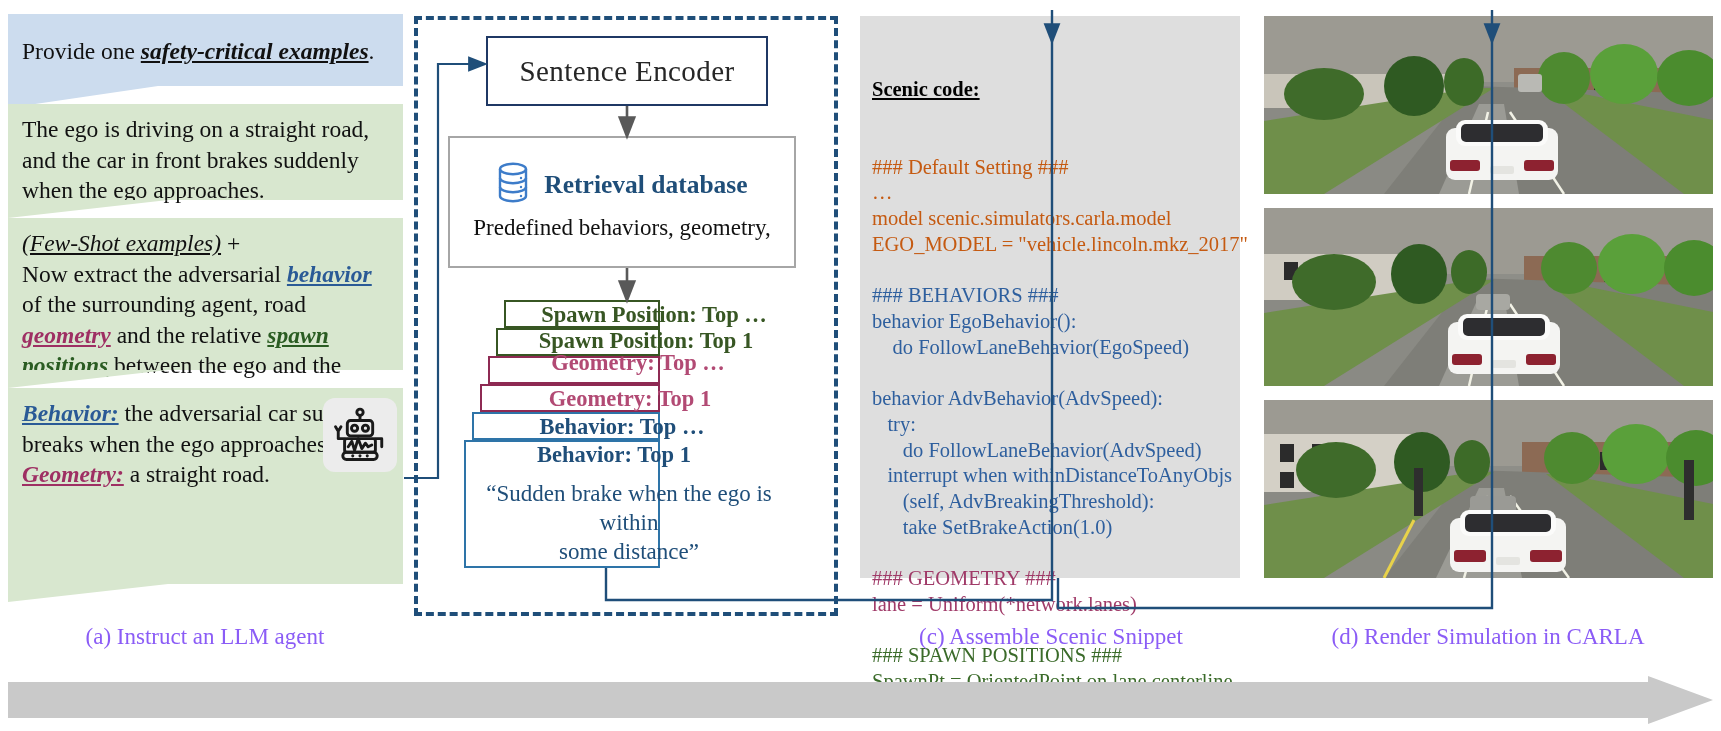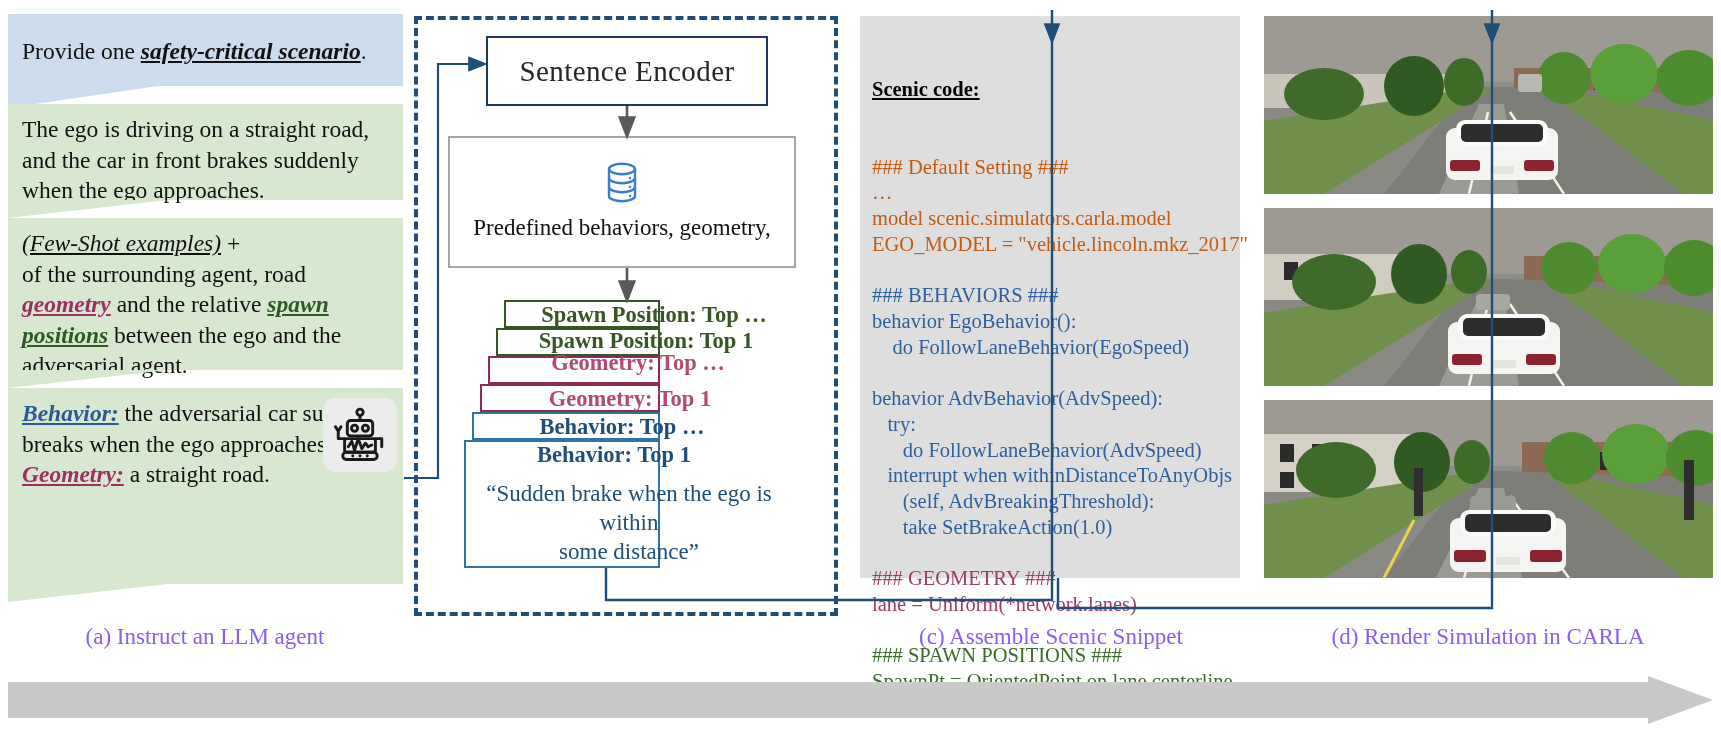--- a/index.html
+++ b/index.html
@@ -61,32 +61,33 @@
 
   svg.ov{position:absolute;left:0;top:0;width:1721px;height:731px;pointer-events:none;}
 </style>
 </head>
 <body>
 
 <div class="stage">
 
   <div class="bubble blue" style="left:8px;top:14px;width:395px;height:72px;display:flex;align-items:center;">
     <div>
-      <span>Provide one </span><span class="kw kw-k">safety-critical scenario</span><span>.</span>
+      <span>Provide one </span><span class="kw kw-k">safety-critical examples</span><span>.</span>
     </div>
   </div>
   <div class="tail blue" style="left:8px;top:86px;"></div>
 
   <div class="bubble green" style="left:8px;top:104px;width:395px;height:96px;">
     <span>The ego is driving on a straight road, and the car in front brakes suddenly when the ego approaches.</span>
   </div>
   <div class="tail green" style="left:8px;top:200px;"></div>
 
   <div class="bubble green" style="left:8px;top:218px;width:395px;height:152px;">
     <div><span class="ital-u">(Few-Shot examples)</span><span> +</span></div>
+    <div><span>Now extract the adversarial </span><span class="kw kw-b">behavior</span></div>
     <div><span>of the surrounding agent, road</span></div>
     <div><span class="kw kw-g">geometry</span><span> and the relative </span><span class="kw kw-s">spawn</span></div>
     <div><span class="kw kw-s">positions</span><span> between the ego and the</span></div>
     <div><span>adversarial agent.</span></div>
   </div>
   <div class="tail greenL" style="left:8px;top:370px;"></div>
 
   <div class="bubble green" style="left:8px;top:388px;width:395px;height:196px;">
     <div><span class="kw kw-b">Behavior:</span><span> the adversarial car suddenly breaks when the ego approaches.</span></div>
     <div><span class="kw kw-g">Geometry:</span><span> a straight road.</span></div>
@@ -123,20 +124,21 @@
         <svg width="34" height="42" viewBox="0 0 34 42" fill="none" stroke="#3d7cc9" stroke-width="2.4">
           <ellipse cx="17" cy="7" rx="13" ry="5.2"></ellipse>
           <path d="M4,7 v9 a13,5.2 0 0 0 26,0 v-9"></path>
           <path d="M4,16 v9 a13,5.2 0 0 0 26,0 v-9"></path>
           <path d="M4,25 v9 a13,5.2 0 0 0 26,0 v-9"></path>
           <circle cx="25" cy="16" r="1.2" fill="#3d7cc9" stroke="none"></circle>
           <circle cx="25" cy="25" r="1.2" fill="#3d7cc9" stroke="none"></circle>
           <circle cx="25" cy="34" r="1.2" fill="#3d7cc9" stroke="none"></circle>
         </svg>
       </span>
+      <span class="dbtitle">Retrieval database</span>
     </div>
     <div class="dbsub">
       <div>Predefined behaviors, geometry,</div>
     </div>
   </div>
 
   <div class="card sp" style="left:504px;top:300px;width:156px;height:28px;"></div>
   <div class="card sp" style="left:496px;top:328px;width:164px;height:28px;"></div>
   <div class="card geo" style="left:488px;top:356px;width:172px;height:28px;"></div>
   <div class="card geo" style="left:480px;top:384px;width:180px;height:28px;"></div>

